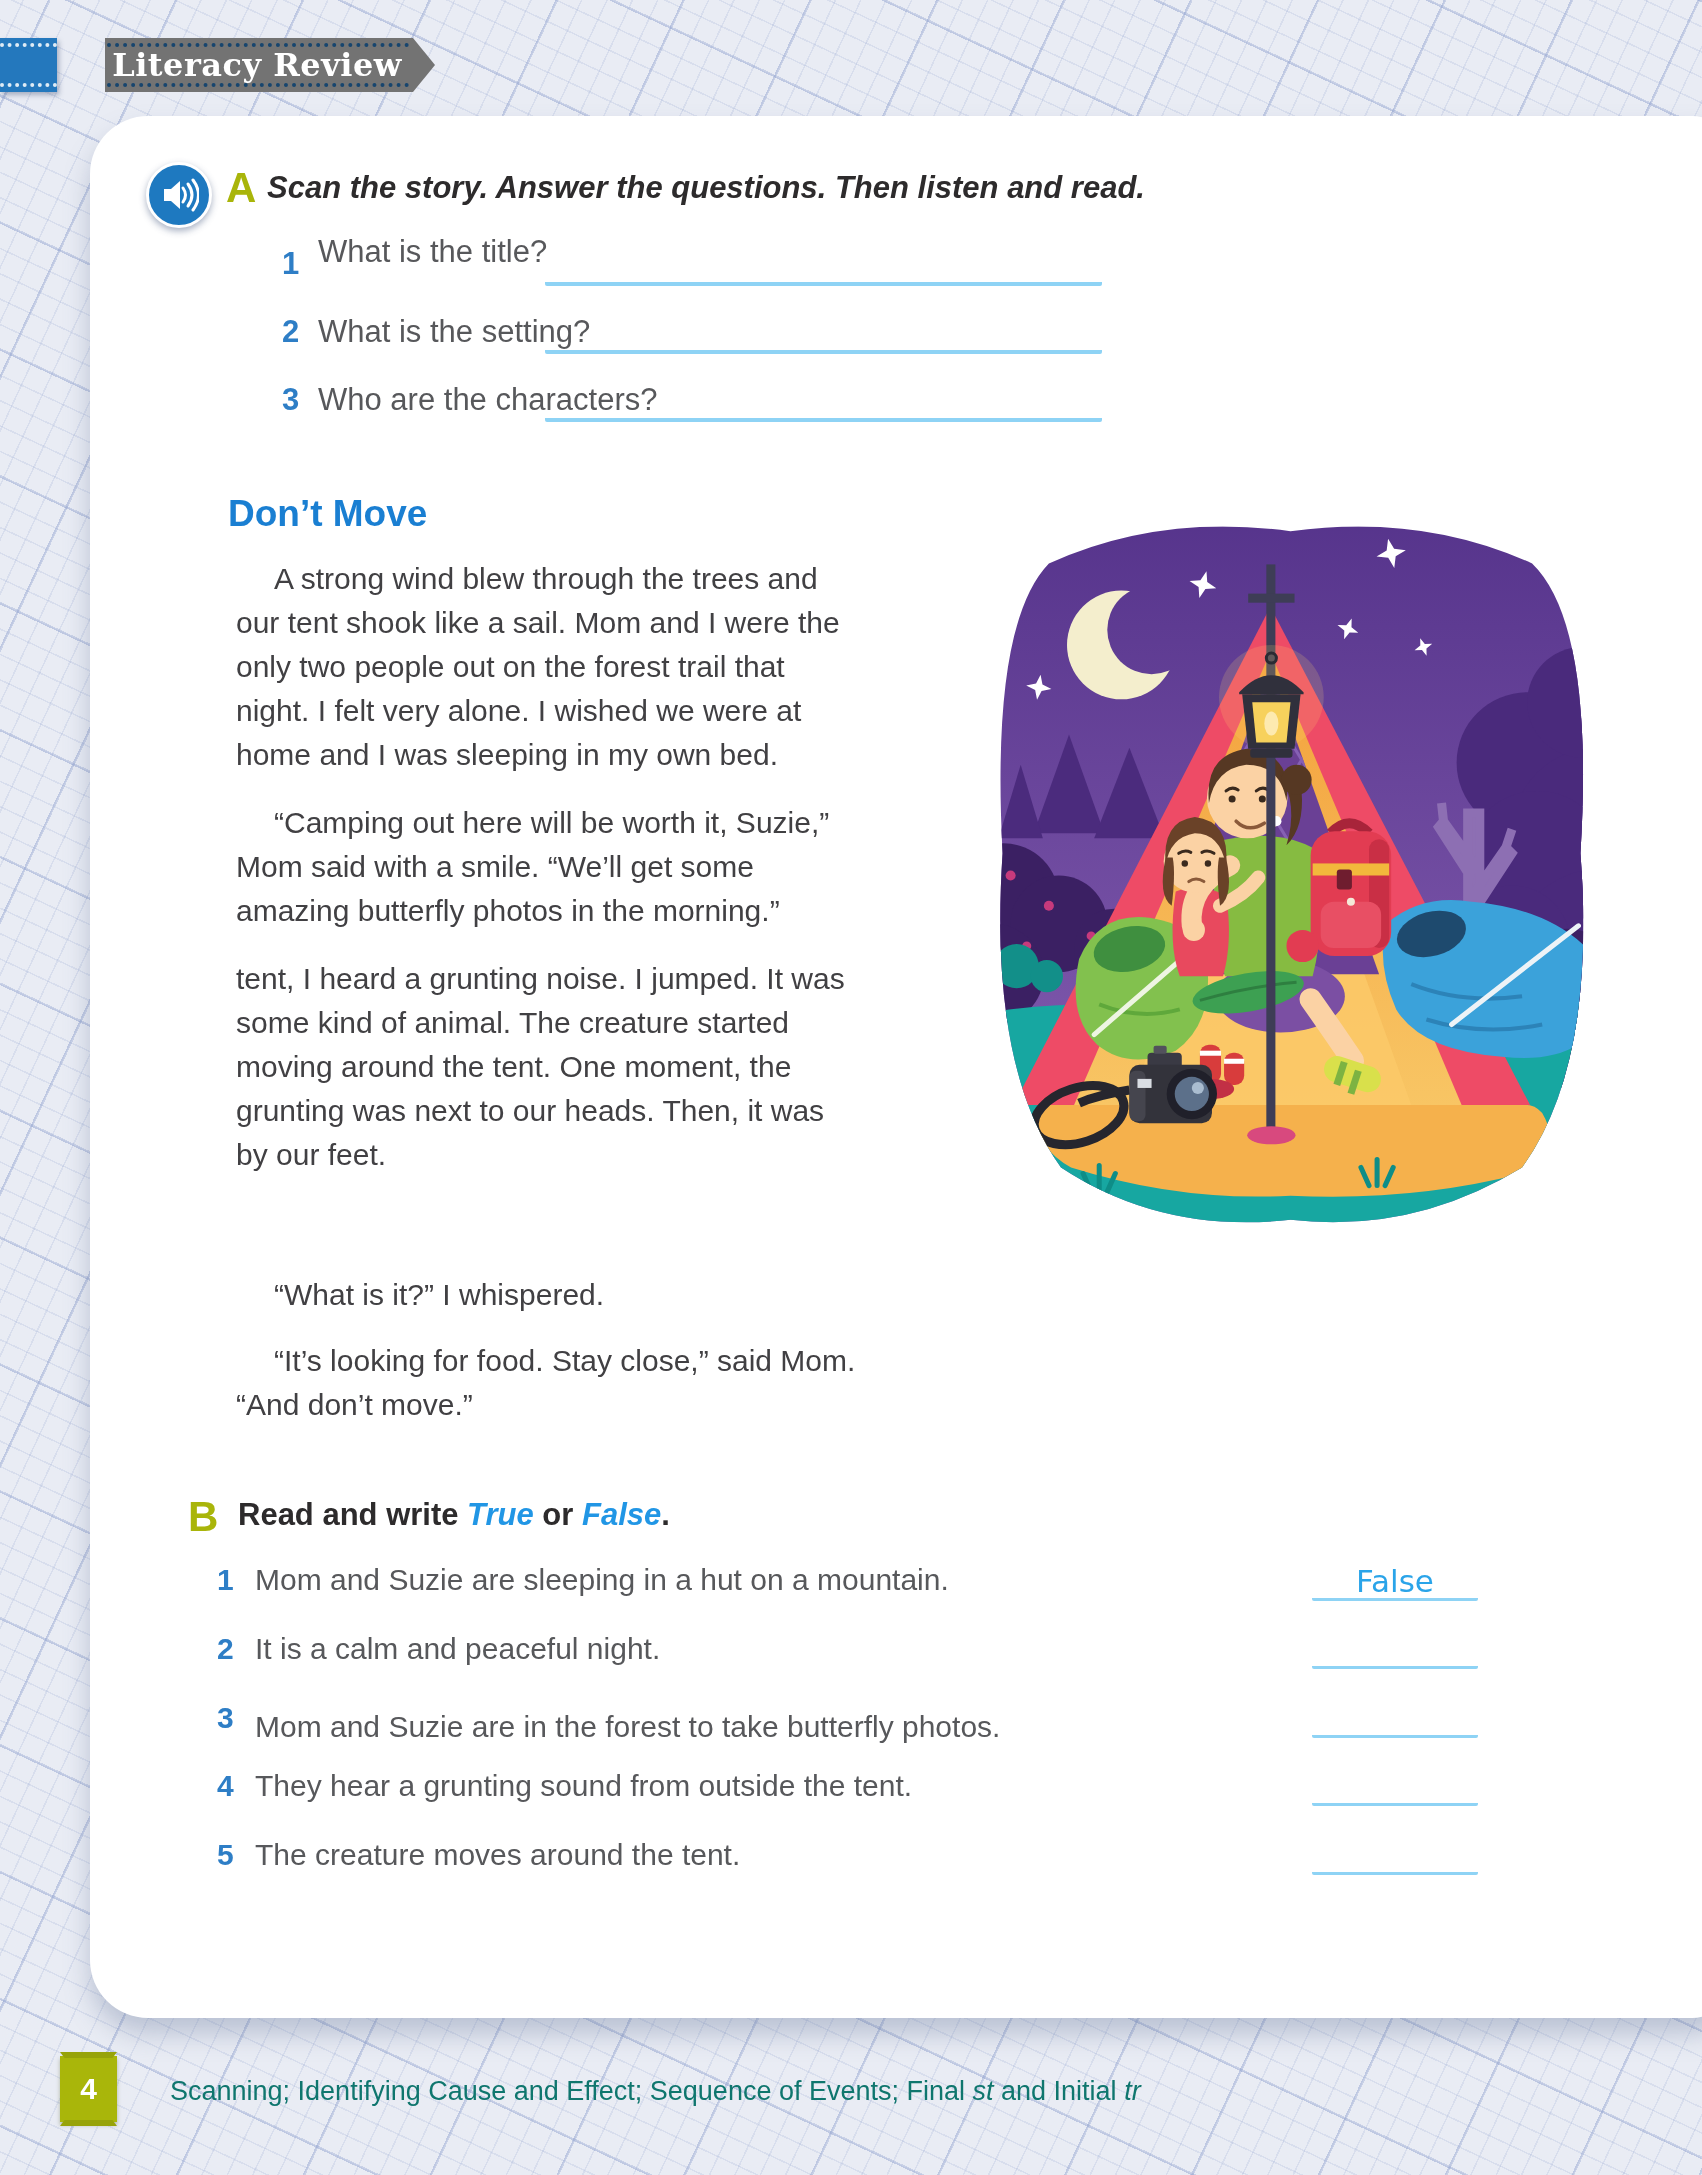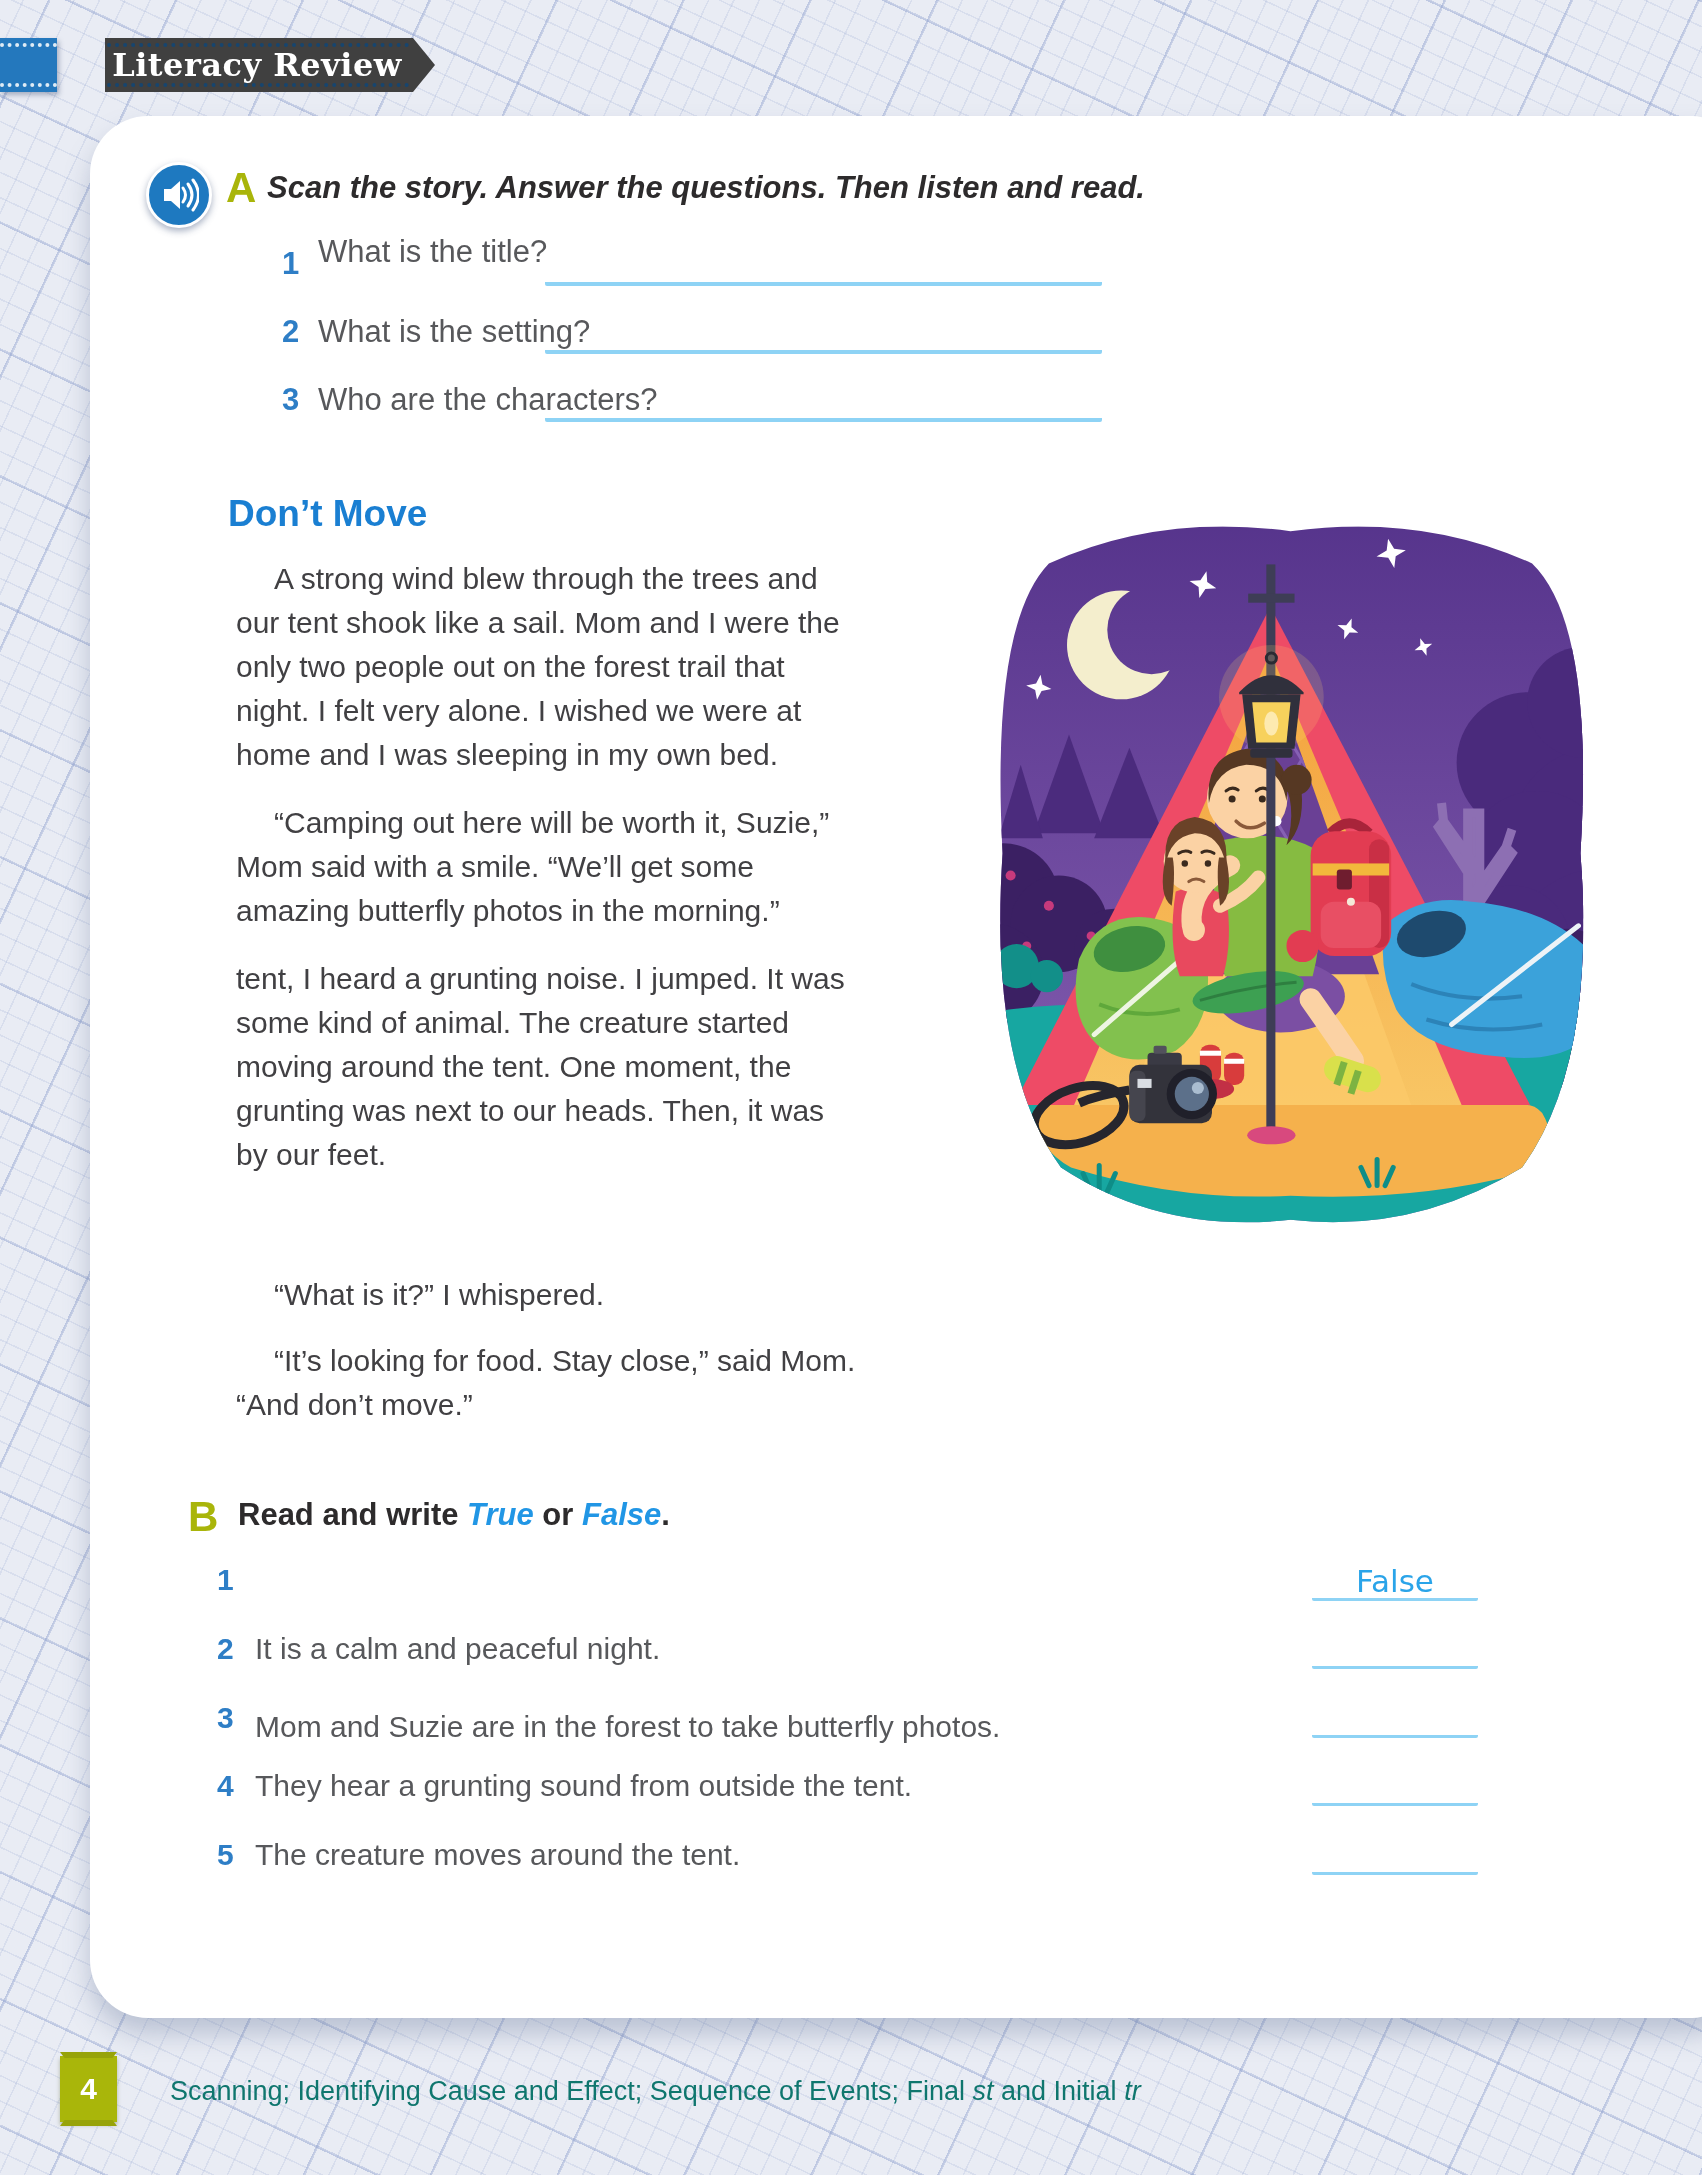--- a/index.html
+++ b/index.html
@@ -13,21 +13,21 @@
       repeating-linear-gradient(115deg, rgba(148,165,208,.20) 0 1.5px, transparent 1.5px 23px),
       repeating-linear-gradient(25deg,  rgba(148,165,208,.20) 0 1.5px, transparent 1.5px 23px),
       repeating-linear-gradient(115deg, rgba(128,148,200,.30) 0 2.5px, transparent 2.5px 115px),
       repeating-linear-gradient(25deg,  rgba(128,148,200,.30) 0 2.5px, transparent 2.5px 115px);
   }
   
   .ribbon-mini{ position:absolute; left:0; top:38px; width:57px; height:54px; background:#2478bd; z-index:2;
     box-shadow:2px 3px 5px rgba(40,60,100,.35); }
   .ribbon-mini .dots{ position:absolute; left:0; right:0; top:5px; bottom:5px;
     border-top:4px dotted rgba(255,255,255,.85); border-bottom:4px dotted rgba(255,255,255,.85); }
-  .ribbon-main{ position:absolute; left:105px; top:38px; width:330px; height:54px; background:#404040; z-index:2;
+  .ribbon-main{ position:absolute; left:105px; top:38px; width:330px; height:54px; background:#737373; z-index:2;
     clip-path:polygon(0 0, calc(100% - 22px) 0, 100% 50%, calc(100% - 22px) 100%, 0 100%);
   }
   .ribbon-main .dots{ position:absolute; left:2px; right:26px; top:5px; bottom:5px;
     border-top:4px dotted #17456e; border-bottom:4px dotted #17456e; }
   .ribbon-title{ position:absolute; left:0; right:26px; top:0; bottom:0; display:flex; align-items:center; justify-content:center;
     color:#fff; font-family:"DejaVu Serif", serif; font-weight:bold; font-size:32px; letter-spacing:.5px; }
   
   .card{ position:absolute; left:90px; top:116px; width:1642px; height:1902px; background:#fff; z-index:1;
     border-radius:58px 40px 40px 58px; box-shadow:0 16px 26px rgba(110,125,160,.38); }
   
@@ -309,20 +309,21 @@
         </g>
       </g>
     </svg>
 
     <div class="sec-letter" style="left:98px; top:1377px;">B</div>
     <div class="b-instr">
       <span>Read and write </span><span class="tf">True</span><span> or </span><span class="tf">False</span><span>.</span>
     </div>
 
     <div class="b-num" style="top:1447px;">1</div>
+    <div class="b-text" style="top:1447px;">Mom and Suzie are sleeping in a hut on a mountain.</div>
     <div class="b-answer" style="top:1447px;">False</div>
     <div class="b-line" style="top:1451px; height:34px;"></div>
 
     <div class="b-num" style="top:1516px;">2</div>
     <div class="b-text" style="top:1516px;">It is a calm and peaceful night.</div>
     <div class="b-line" style="top:1519px; height:34px;"></div>
 
     <div class="b-num" style="top:1585px;">3</div>
     <div class="b-text" style="top:1585px;margin-top:9px;">Mom and Suzie are in the forest to take butterfly photos.</div>
     <div class="b-line" style="top:1588px; height:34px;"></div>

